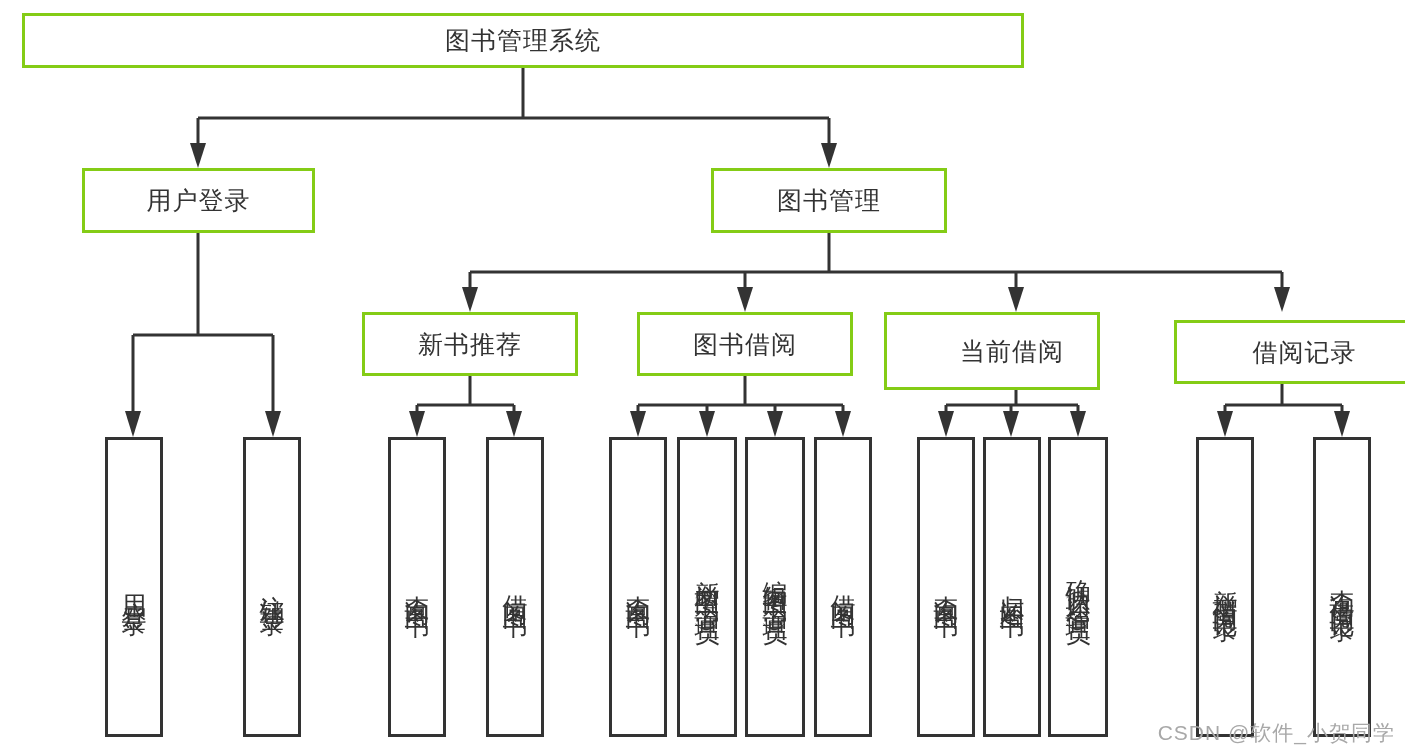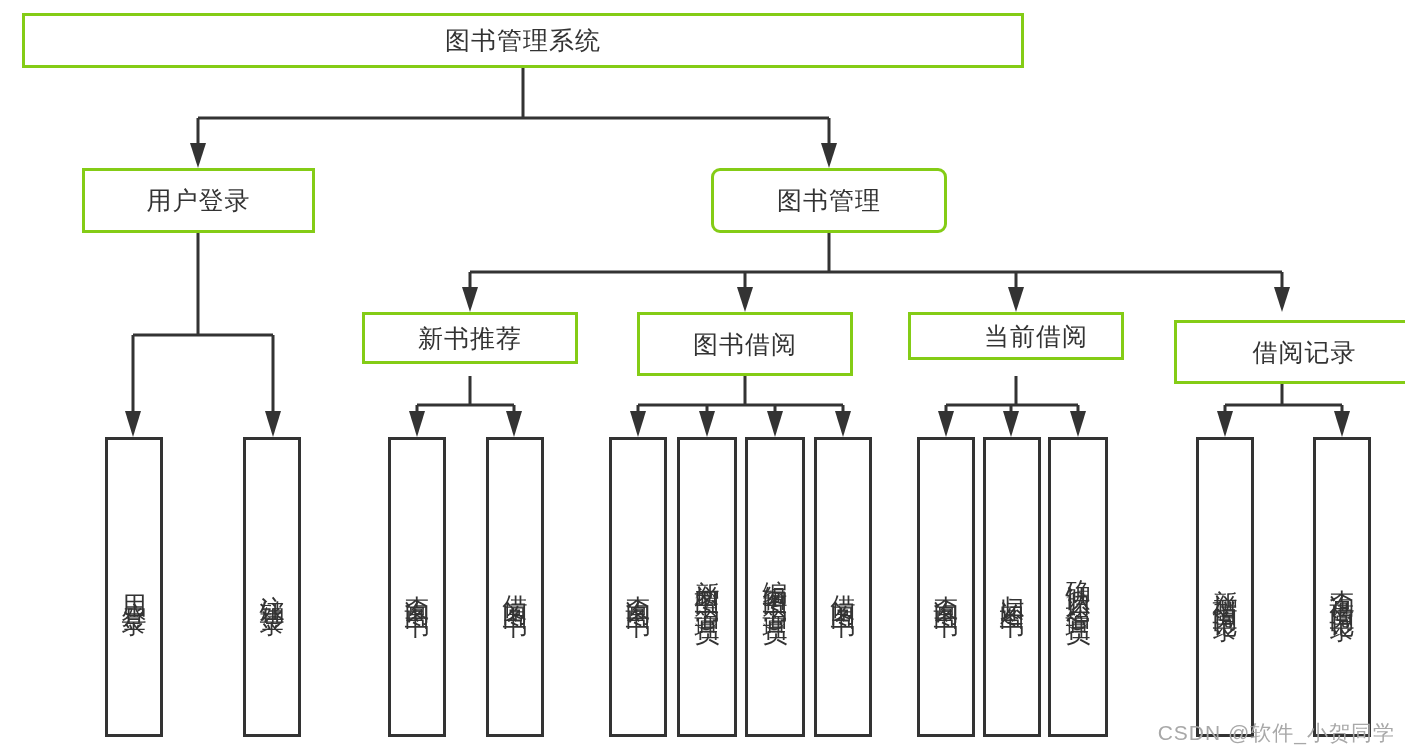--- a/index.html
+++ b/index.html
@@ -30,24 +30,24 @@
     display: flex;
     align-items: center;
     justify-content: center;
     color: #333333;
     font-size: 25px;
     letter-spacing: 1px;
     white-space: nowrap;
   }
   .n-root      { left: 22px;   top: 13px;  width: 1002px; height: 55px; }
   .n-user      { left: 82px;   top: 168px; width: 233px;  height: 65px; }
-  .n-bookmgmt  { left: 711px;  top: 168px; width: 236px;  height: 65px; border-radius: 9px; }
-  .n-newbook   { left: 362px;  top: 312px; width: 216px;  height: 52px; }
+  .n-bookmgmt  { left: 711px;  top: 168px; width: 236px;  height: 65px; }
+  .n-newbook   { left: 362px;  top: 312px; width: 216px;  height: 64px; }
   .n-borrow    { left: 637px;  top: 312px; width: 216px;  height: 64px; }
-  .n-current   { left: 908px;  top: 312px; width: 216px;  height: 48px; padding-left: 40px; }
+  .n-current   { left: 884px;  top: 312px; width: 216px;  height: 78px; padding-left: 40px; }
   .n-record    { left: 1174px; top: 320px; width: 261px;  height: 64px; }
 
   .leaf {
     position: absolute;
     top: 437px;
     height: 300px;
     width: 58px;
     box-sizing: border-box;
     background: #ffffff;
     border: 3px solid #333333;

